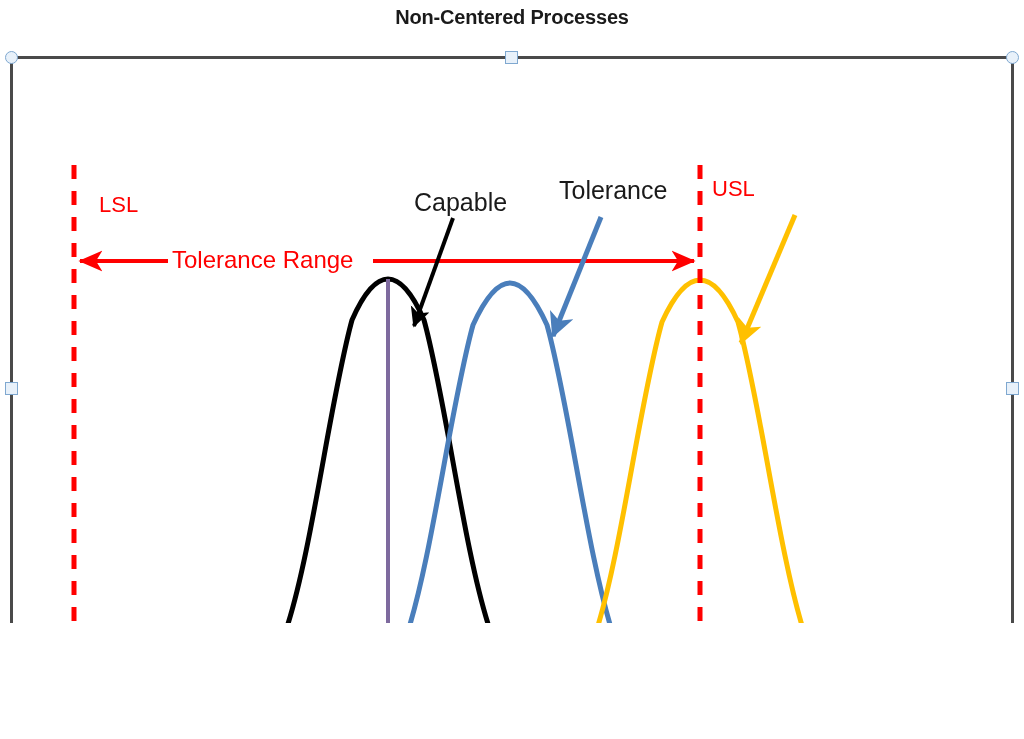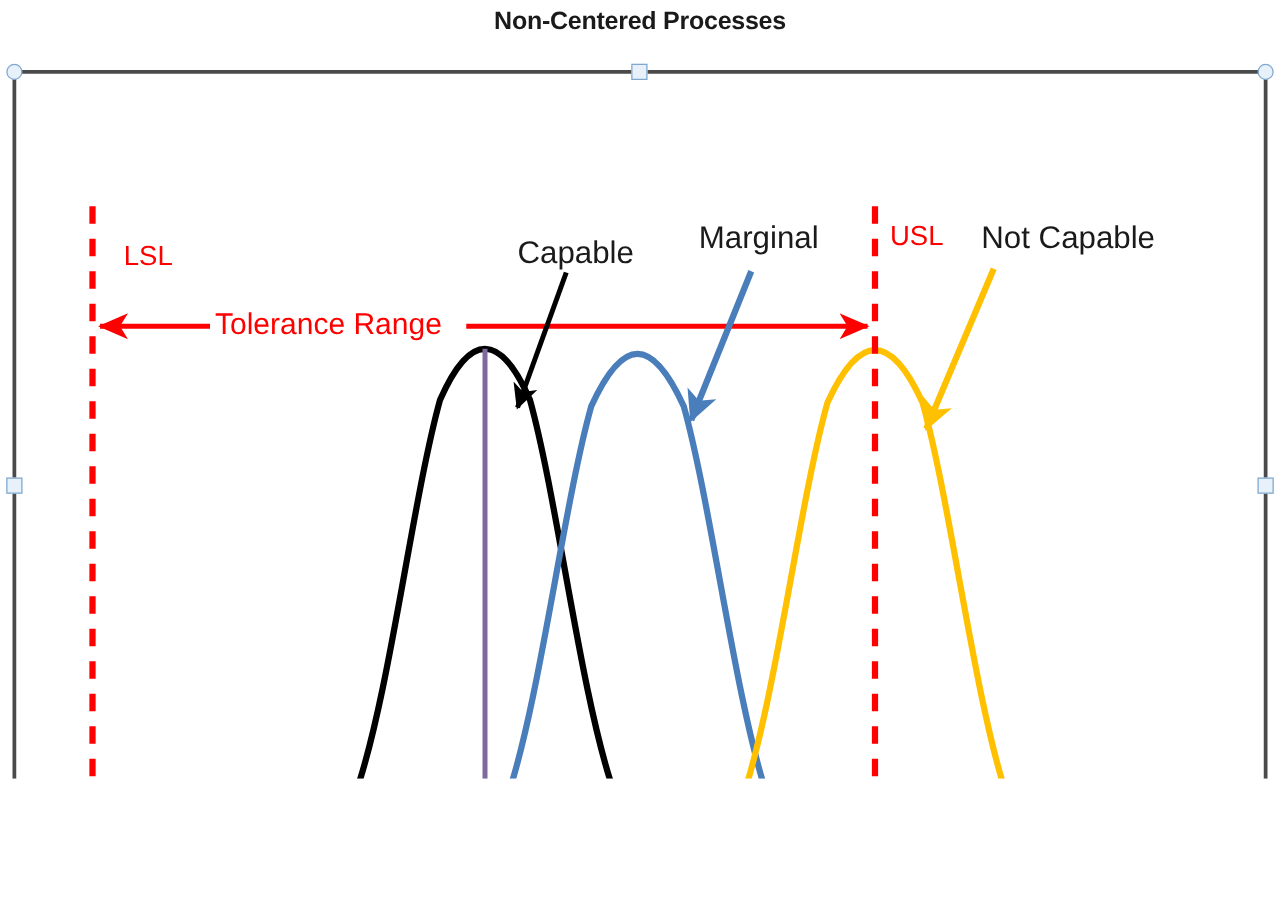--- a/index.html
+++ b/index.html
@@ -148,17 +148,16 @@
   </svg>
 
   <div class="lbl lbl-lsl" style="left:99px; top:192px;">LSL</div>
 
   <div class="lbl lbl-usl" style="left:712px; top:176px;">USL</div>
 
   <div class="lbl lbl-tol" style="left:172px; top:246px;">Tolerance Range</div>
 
   <div class="lbl lbl-series" style="left:414px; top:176px;margin-top:12px;">Capable</div>
 
-  <div class="lbl lbl-series" style="left:559px; top:176px;">Marginal</div>
+  <div class="lbl lbl-series" style="left:559px; top:176px;">Tolerance</div>
 
-  <div class="lbl lbl-series" style="left:785px; top:176px;">Not Capable</div>
 
 </div>
 
 </body></html>

